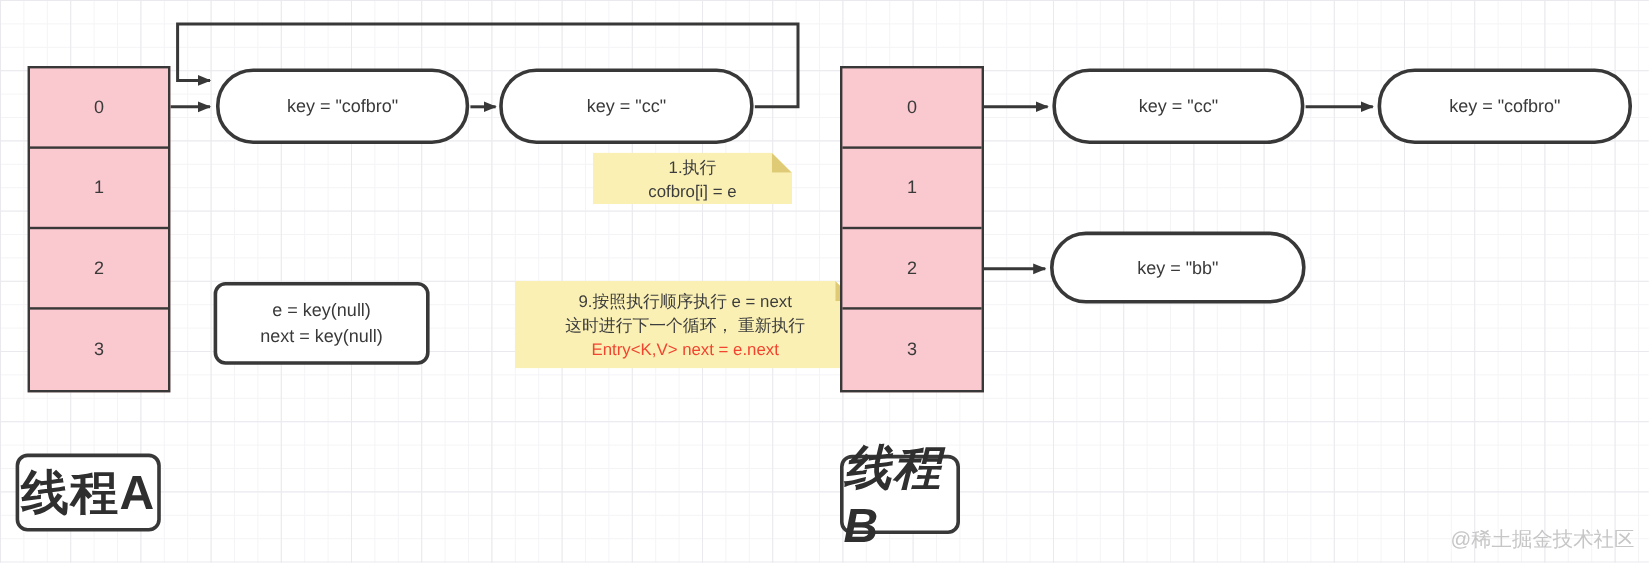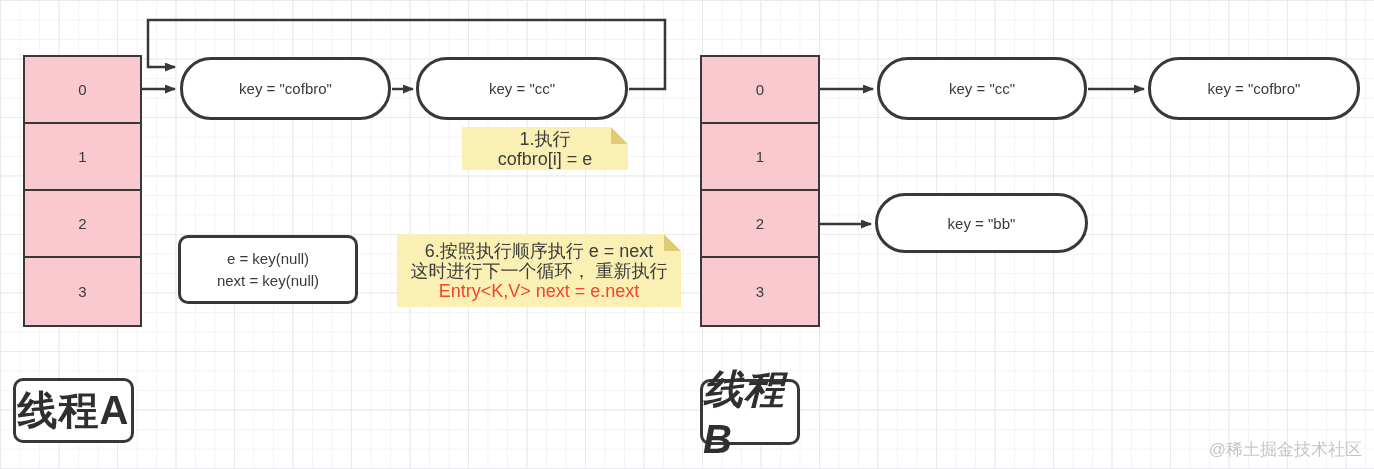--- a/index.html
+++ b/index.html
@@ -26,22 +26,22 @@
   .arrow-layer{position:absolute;left:0;top:0;width:1374px;height:469px;pointer-events:none;}
   .array{position:absolute;width:119px;border:2.5px solid var(--stroke);box-sizing:border-box;background:var(--array-fill);}
   .cell{height:67px;box-sizing:border-box;display:flex;align-items:center;justify-content:center;
         font-size:15px;color:var(--text);border-bottom:2.5px solid var(--stroke);}
   .cell:last-child{border-bottom:none;}
   .node{position:absolute;height:63px;box-sizing:border-box;background:#ffffff;
         border:3px solid var(--stroke);border-radius:31px;display:flex;align-items:center;justify-content:center;
         font-size:15px;color:var(--text);}
   .note{position:absolute;background:var(--note-bg);box-sizing:border-box;
         display:flex;flex-direction:column;align-items:center;justify-content:center;
-        font-size:18px;color:#3d3d3d;line-height:20px;text-align:center;
-        clip-path:polygon(0 0, calc(100% - 17px) 0, 100% 17px, 100% 100%, 0 100%);}
+        font-size:14px;color:#3d3d3d;line-height:20px;text-align:center;
+        clip-path:polygon(0 0, calc(100% - 17px) 0, 100% 17px, 100% 100%, 0 100%);margin-left:32px;}
   .note .fold{position:absolute;top:0;right:0;width:17px;height:17px;background:var(--note-fold);
         clip-path:polygon(0 0, 100% 100%, 0 100%);}
   .note .red{color:var(--red-text);}
   .statebox{position:absolute;background:#ffffff;border:3px solid var(--stroke);border-radius:10px;
         box-sizing:border-box;display:flex;flex-direction:column;align-items:center;justify-content:center;
         font-size:15px;color:var(--text);line-height:22px;}
   .threadlabel{position:absolute;background:#ffffff;border:3px solid var(--stroke);border-radius:10px;
         box-sizing:border-box;display:flex;align-items:center;justify-content:center;
         font-size:40px;font-weight:bold;color:#2f2f2f;letter-spacing:1px;}
   .watermark{position:absolute;right:12px;bottom:8px;font-size:17px;color:var(--watermark);}
@@ -81,21 +81,21 @@
     <span>cofbro[i] = e</span>
   </div>
 
   <div class="statebox" style="left:178px;top:235px;width:180px;height:69px;">
     <span>e = key(null)</span>
     <span>next = key(null)</span>
   </div>
 
   <div class="note" style="left:397px;top:234px;width:284px;height:73px;">
     <span class="fold"></span>
-    <span>6.按照执行顺序执行 e = next</span>
+    <span>9.按照执行顺序执行 e = next</span>
     <span>这时进行下一个循环， 重新执行</span>
     <span class="red">Entry&lt;K,V&gt; next = e.next</span>
   </div>
 
   <div class="threadlabel" style="left:13px;top:378px;width:121px;height:65px;">线程A</div>
 
   <div class="array" style="left:700px;top:55px;width:120px;">
     <div class="cell">0</div>
     <div class="cell">1</div>
     <div class="cell">2</div>

